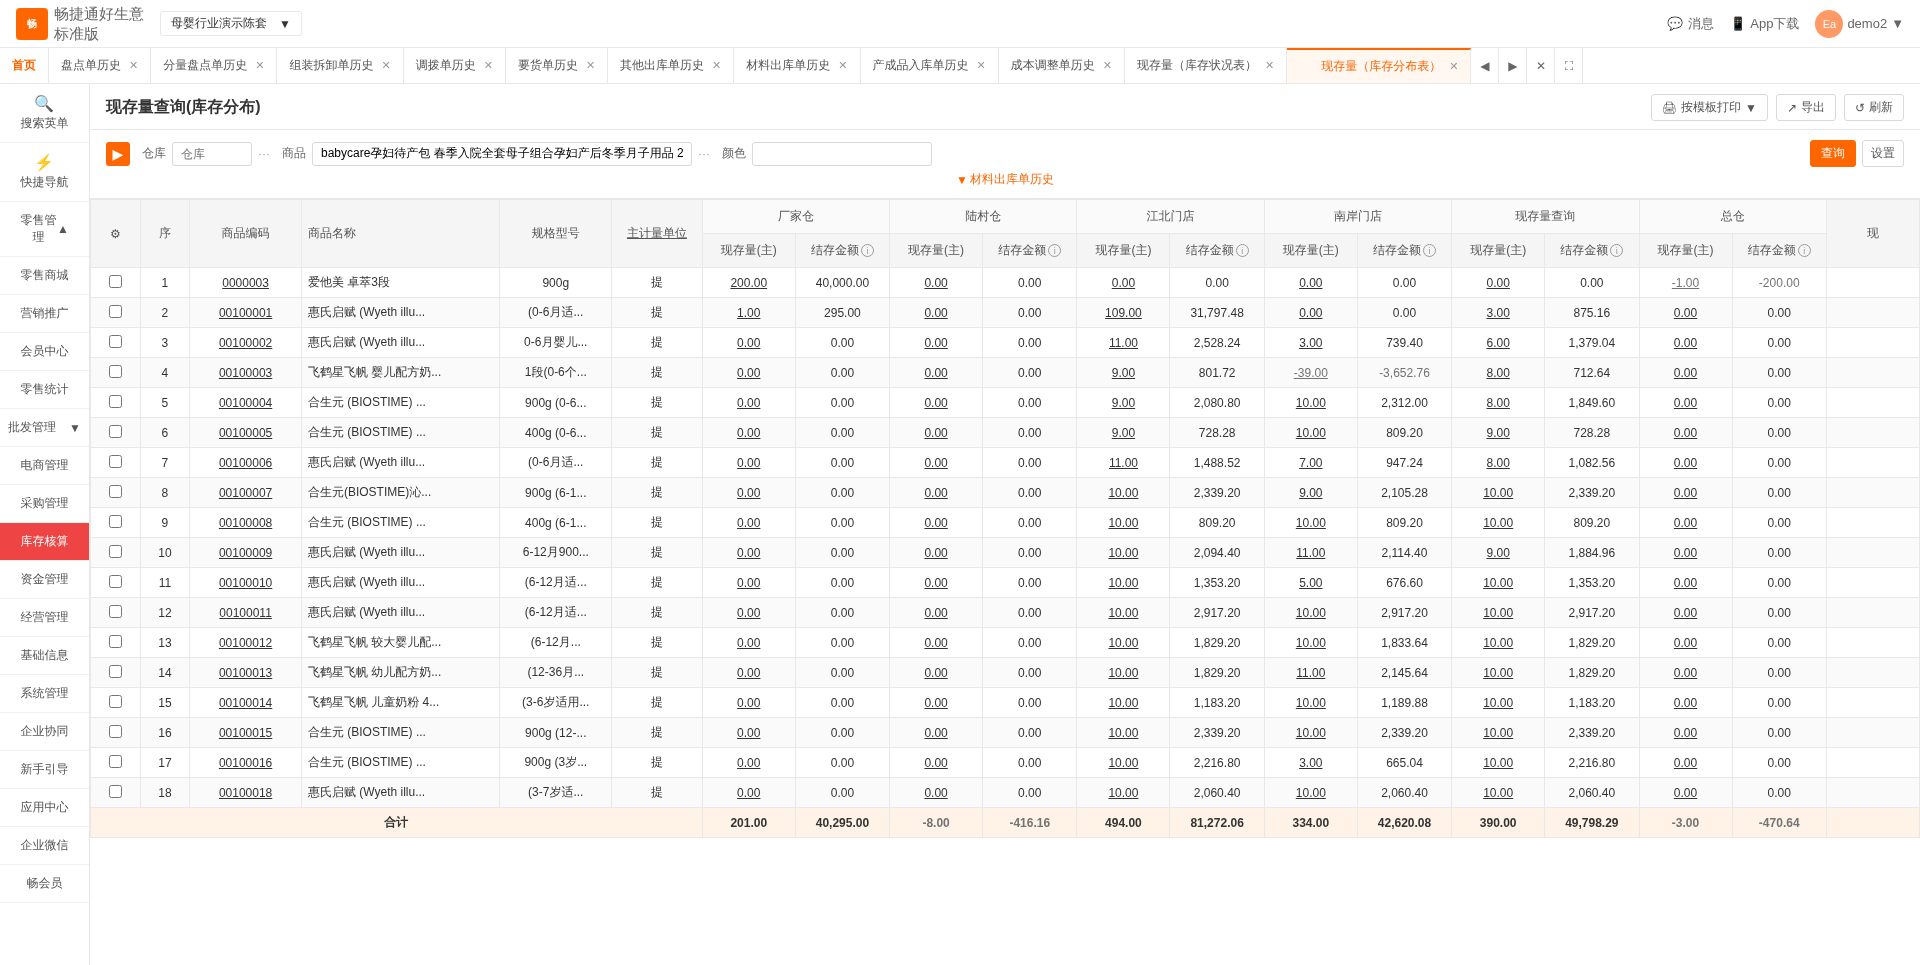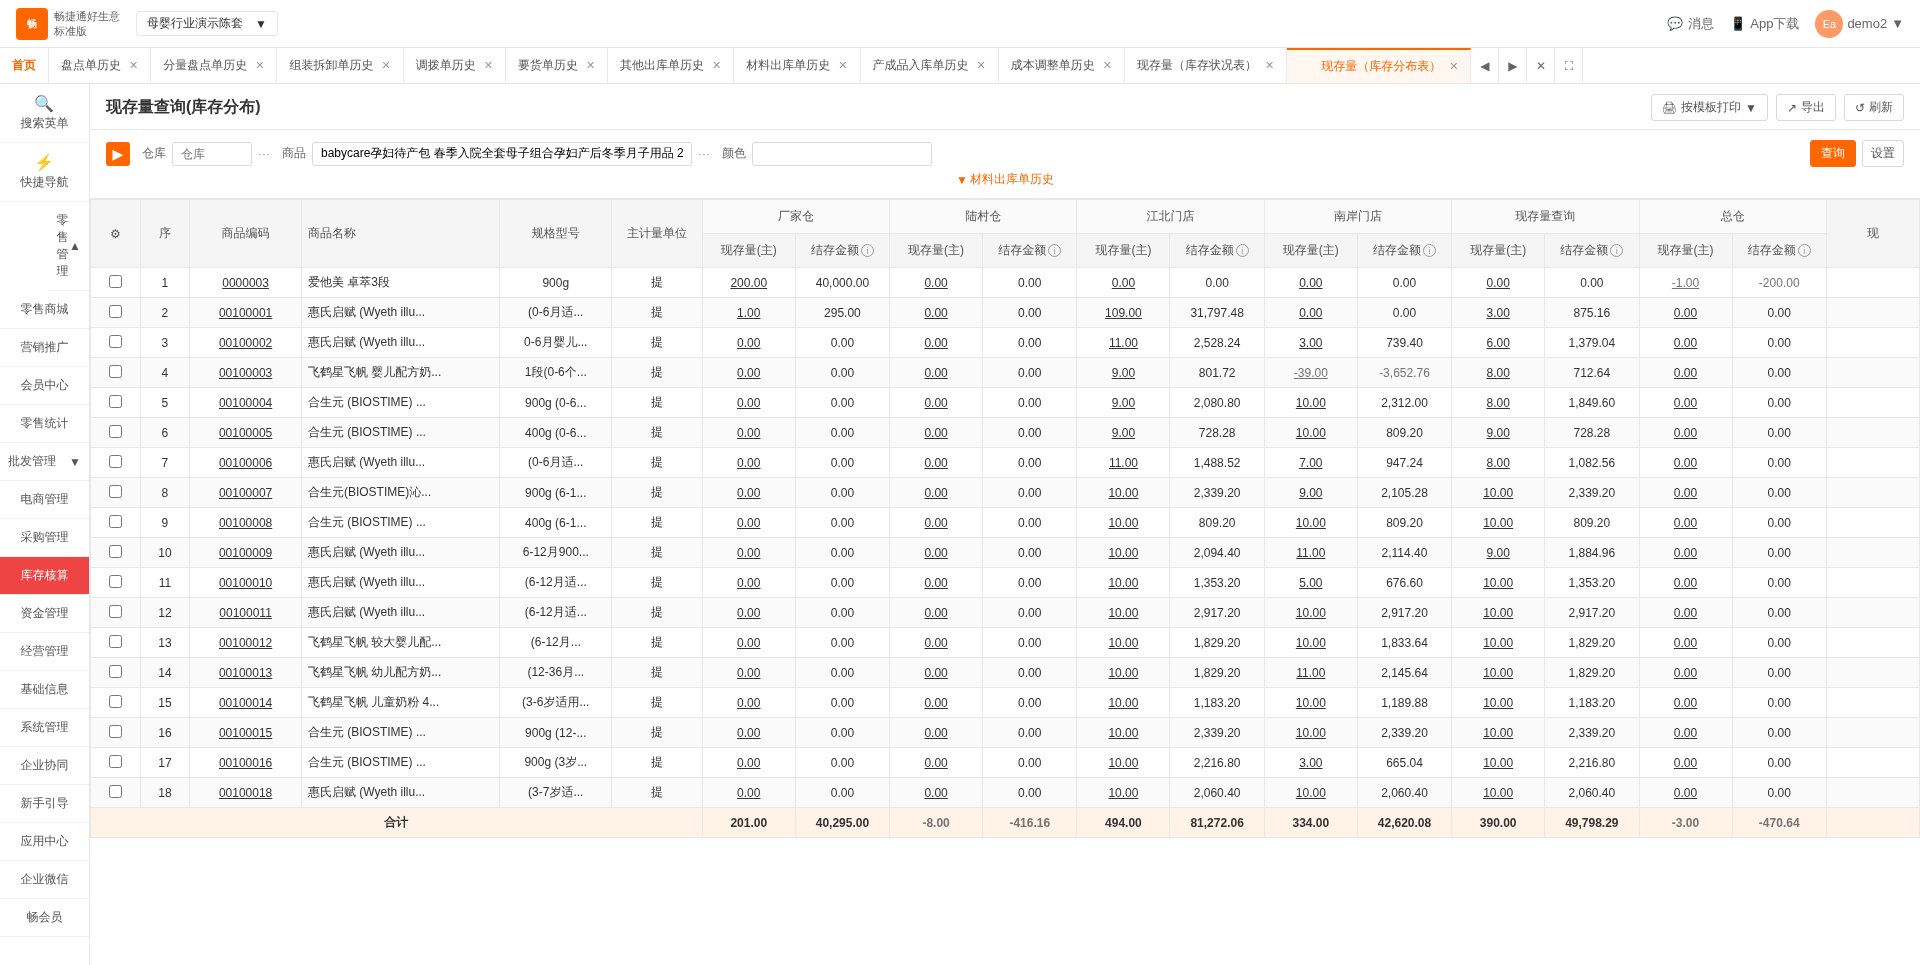--- a/index.html
+++ b/index.html
@@ -3,21 +3,21 @@
   <meta charset="utf-8">
   <style>
     * { box-sizing: border-box; margin: 0; padding: 0; }
     body { font-family: "Microsoft YaHei", "PingFang SC", sans-serif; font-size: 12px; background: #f0f2f5; color: #333; overflow: hidden; }
 
     
     .topbar { background: #fff; height: 48px; display: flex; align-items: center; padding: 0 16px; border-bottom: 1px solid #e8e8e8; justify-content: space-between; }
     .topbar-left { display: flex; align-items: center; gap: 8px; }
     .logo-area { display: flex; align-items: center; gap: 6px; }
     .logo-icon { width: 32px; height: 32px; background: #ff6600; border-radius: 4px; display: flex; align-items: center; justify-content: center; color: #fff; font-size: 10px; font-weight: bold; }
-    .logo-text { font-size: 11px; color: #666; line-height: 1.3; }
+    .logo-text { font-size: 15px; color: #666; line-height: 1.3; }
     .topbar-right { display: flex; align-items: center; gap: 16px; color: #666; font-size: 13px; }
     .topbar-right-item { display: flex; align-items: center; gap: 4px; cursor: pointer; }
     .avatar { width: 28px; height: 28px; border-radius: 50%; background: #ff9966; display: flex; align-items: center; justify-content: center; color: #fff; font-size: 11px; }
 
     
     .nav-tabs { background: #fff; display: flex; align-items: center; height: 36px; border-bottom: 1px solid #e8e8e8; overflow: hidden; }
     .nav-tab { padding: 0 12px; height: 36px; display: flex; align-items: center; gap: 4px; font-size: 12px; cursor: pointer; border-right: 1px solid #e8e8e8; white-space: nowrap; color: #555; flex-shrink: 0; }
     .nav-tab.home { color: #ff6600; font-weight: bold; }
     .nav-tab.active { background: #fff7f0; color: #ff6600; border-top: 2px solid #ff6600; padding-left: 34px; }
     .nav-tab .close-x { color: #999; font-size: 11px; margin-left: 4px; }
@@ -64,21 +64,21 @@
     tbody tr:nth-child(even) { background: #fafafa; }
     tbody tr.sum-row { background: #fff3e8; font-weight: bold; }
     td { padding: 6px; border: 1px solid #e8e8e8; text-align: center; white-space: nowrap; }
     td.left { text-align: left; }
     td.red { color: #737373; }
     td.underline { text-decoration: underline; cursor: pointer; }
     .col-seq { width: 40px; }
     .col-code { width: 90px; }
     .col-name { width: 160px; text-align: left; }
     .col-spec { width: 90px; }
-    .col-unit { width: 60px; }
+    .col-unit { width: 60px; text-decoration: underline; }
     .col-num { width: 75px; }
 
     
     .info-icon { display: inline-block; width: 13px; height: 13px; border-radius: 50%; border: 1px solid #999; color: #999; font-size: 9px; text-align: center; line-height: 12px; margin-left: 2px; cursor: pointer; }
   </style>
 </head>
 <body>
 
 <div class="topbar">
   <div class="topbar-left">
@@ -134,21 +134,21 @@
 
   <div class="sidebar">
     <div class="sidebar-item">
       <div class="icon">🔍</div>
       <div>搜索英单</div>
     </div>
     <div class="sidebar-item">
       <div class="icon">⚡</div>
       <div>快捷导航</div>
     </div>
-    <div class="sidebar-item" style="display:flex;align-items:center;justify-content:space-between;padding:10px 8px;margin-left:48px;">
+    <div class="sidebar-item" style="display:flex;align-items:center;justify-content:space-between;padding:10px 20px;">
       <span>零售管理</span>
         <span>▲</span>
     </div>
     <div class="sidebar-item">零售商城</div>
     <div class="sidebar-item">营销推广</div>
     <div class="sidebar-item">会员中心</div>
     <div class="sidebar-item">零售统计</div>
     <div class="sidebar-item" style="display:flex;align-items:center;justify-content:space-between;padding:10px 8px;">
       <span>批发管理</span>
         <span>▼</span>

